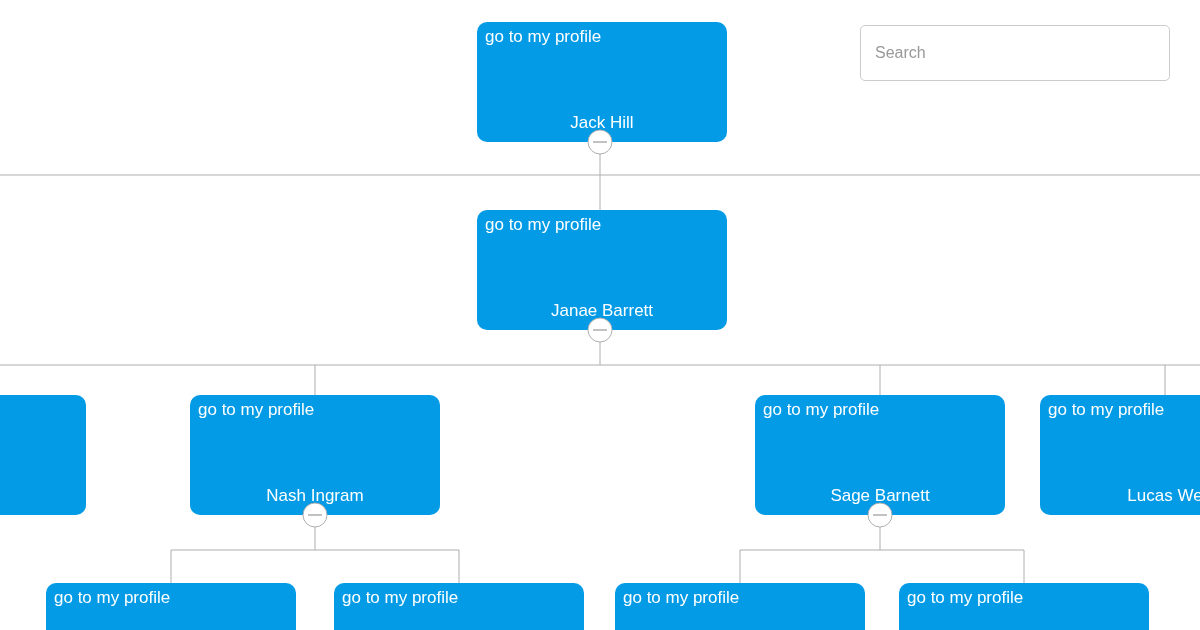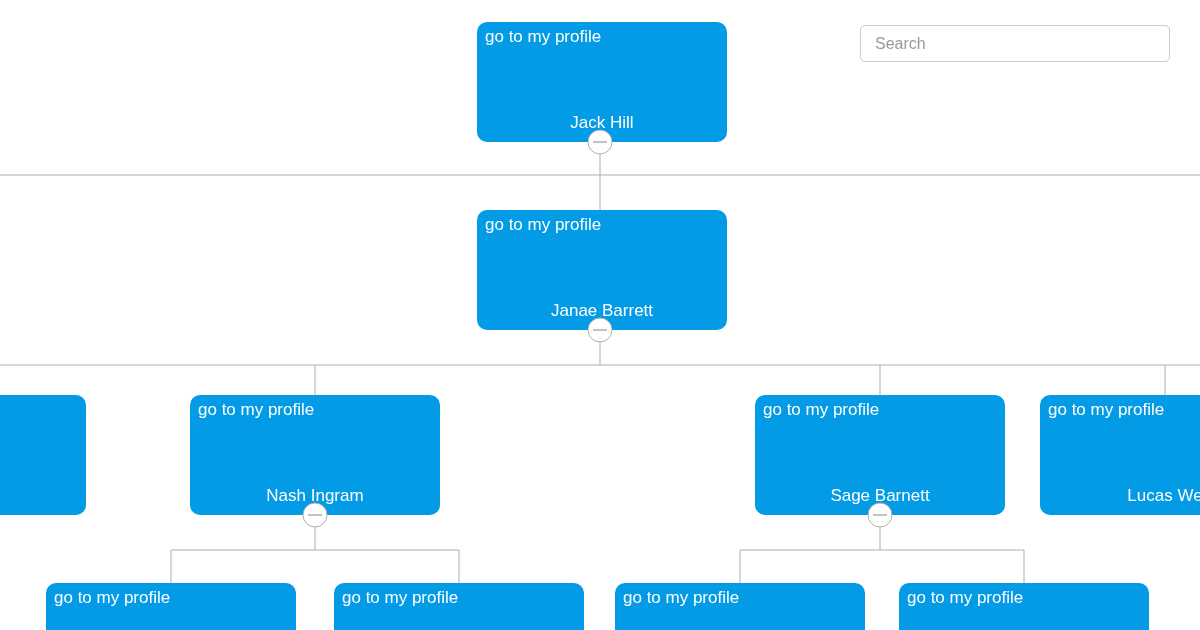--- a/index.html
+++ b/index.html
@@ -12,21 +12,21 @@
     position: relative;
   }
   .search-wrap {
     position: absolute;
     top: 25px;
     right: 30px;
     z-index: 10;
   }
   .search-input {
     width: 310px;
-    height: 37px;
+    height: 56px;
     padding: 0 14px;
     font-size: 16px;
     border: 1px solid #ccc;
     border-radius: 5px;
     color: #555;
     outline: none;
   }
   .search-input::placeholder { color: #999; }
 
   svg.chart {

